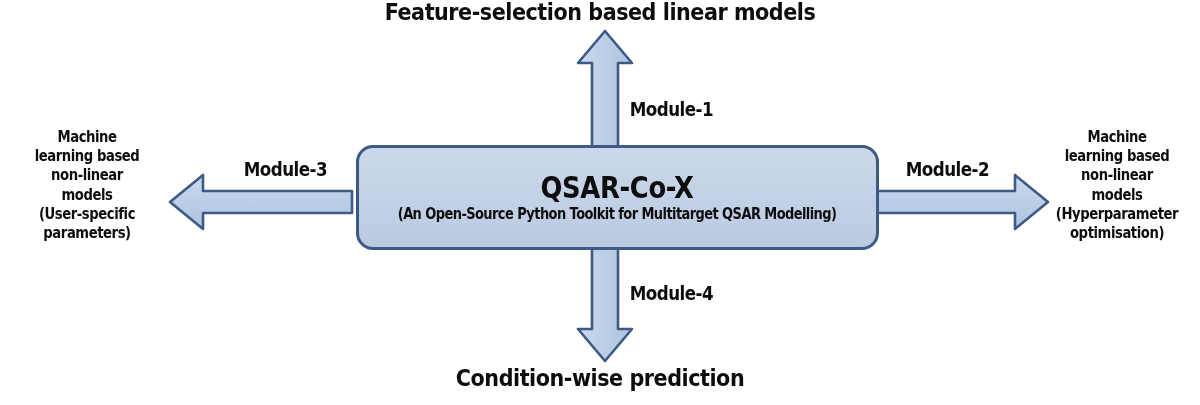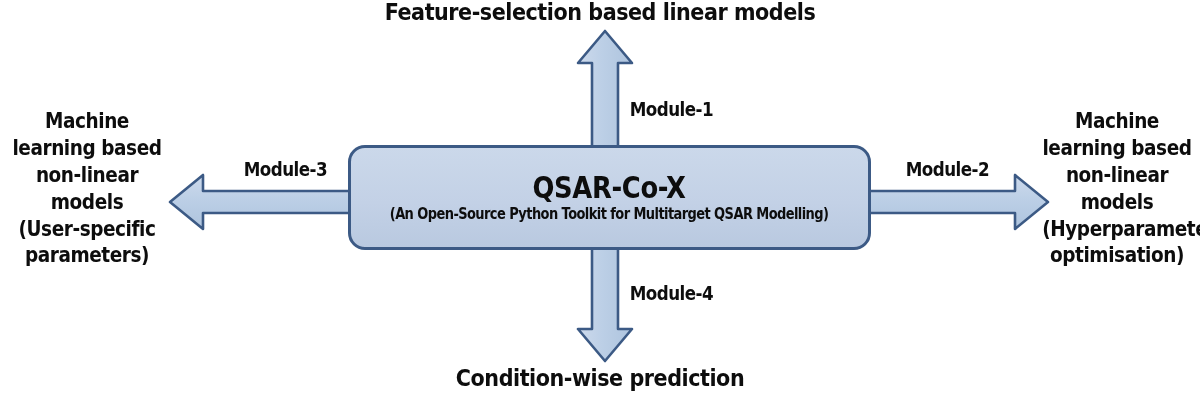--- a/index.html
+++ b/index.html
@@ -23,21 +23,21 @@
     position: absolute;
     left: 0;
     top: 0;
     width: 1200px;
     height: 405px;
   }
 
   
   .center-box {
     position: absolute;
-    left: 348px;
+    left: 356px;
     top: 145px;
     width: 523px;
     height: 105px;
     box-sizing: border-box;
     background: linear-gradient(180deg, #cbd8ea 0%, #c3d1e6 55%, #b9c9e0 100%);
     border: 3px solid #3c5a85;
     border-radius: 17px;
     display: flex;
     flex-direction: column;
     align-items: center;
@@ -88,23 +88,24 @@
     left: 420px;
     top: 366px;
     width: 360px;
     font-size: 23px;
     line-height: 1.1;
     letter-spacing: -0.5px;
     transform: scaleX(0.9);
   }
   .label-side {
     width: 170px;
-    font-size: 21px;
+    font-size: 15px;
     line-height: 1.28;
     letter-spacing: -0.5px;
+    margin-top: 20px;
   }
   .label-side .ln { display: block; transform: scaleX(0.88); }
   .label-left  { left: 2px;   top: 108px; }
   .label-right { left: 1032px; top: 108px; }
 
   
   .module-label {
     position: absolute;
     font-family: "DejaVu Sans", sans-serif;
     font-weight: bold;

